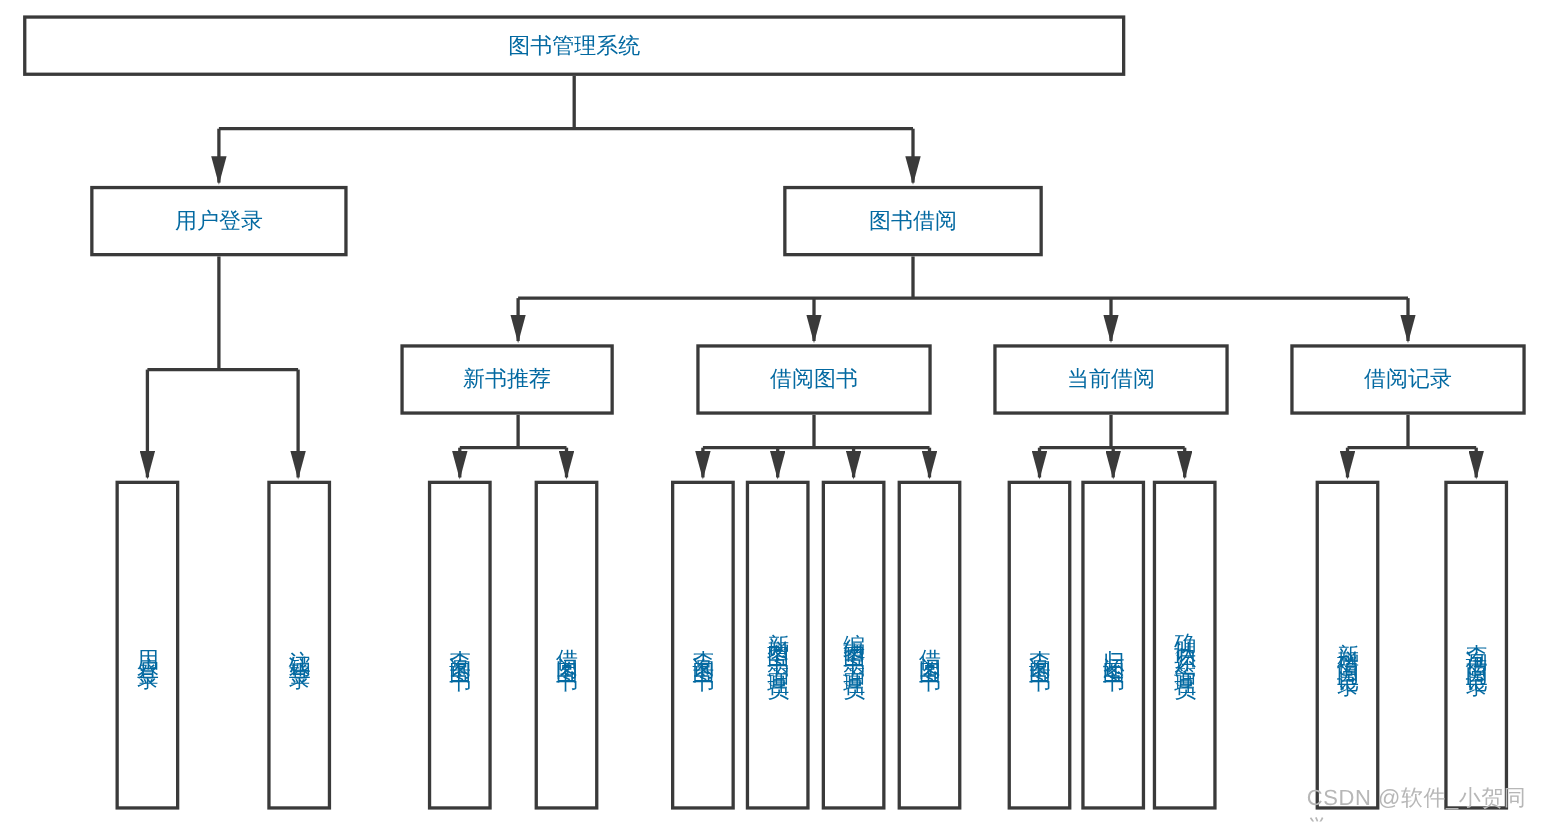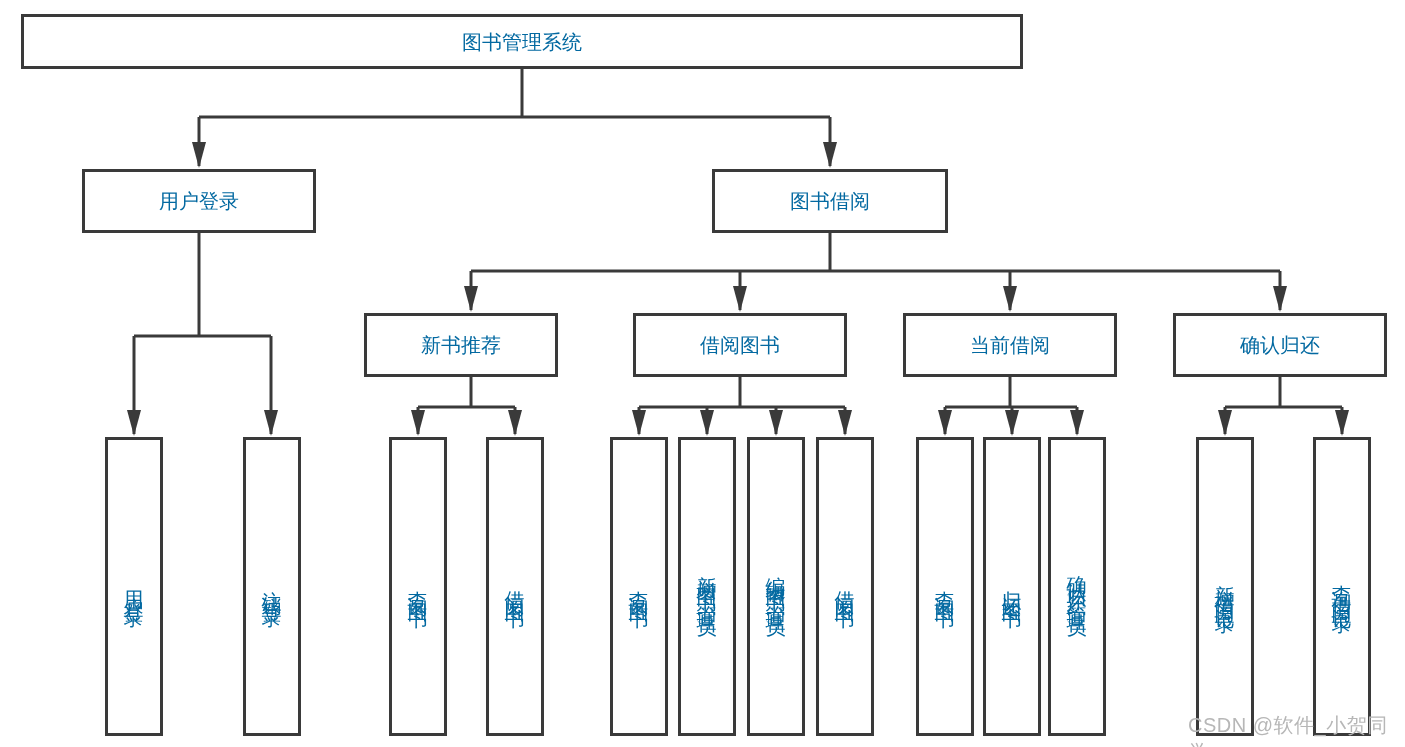--- a/index.html
+++ b/index.html
@@ -105,21 +105,21 @@
   <div class="box" id="n-new-book-rec">
     <span>新书推荐</span>
   </div>
   <div class="box" id="n-book-borrow">
     <span>借阅图书</span>
   </div>
   <div class="box" id="n-current-borrow">
     <span>当前借阅</span>
   </div>
   <div class="box" id="n-borrow-records">
-    <span>确认归还</span>
+    <span>借阅记录</span>
   </div>
 
   <div class="box vbox leaf" id="n-leaf-user-login">
     <span>用户登录</span>
   </div>
   <div class="box vbox leaf" id="n-leaf-logout">
     <span>注销登录</span>
   </div>
   <div class="box vbox leaf" id="n-nbr-query">
     <span>查询图书</span>

